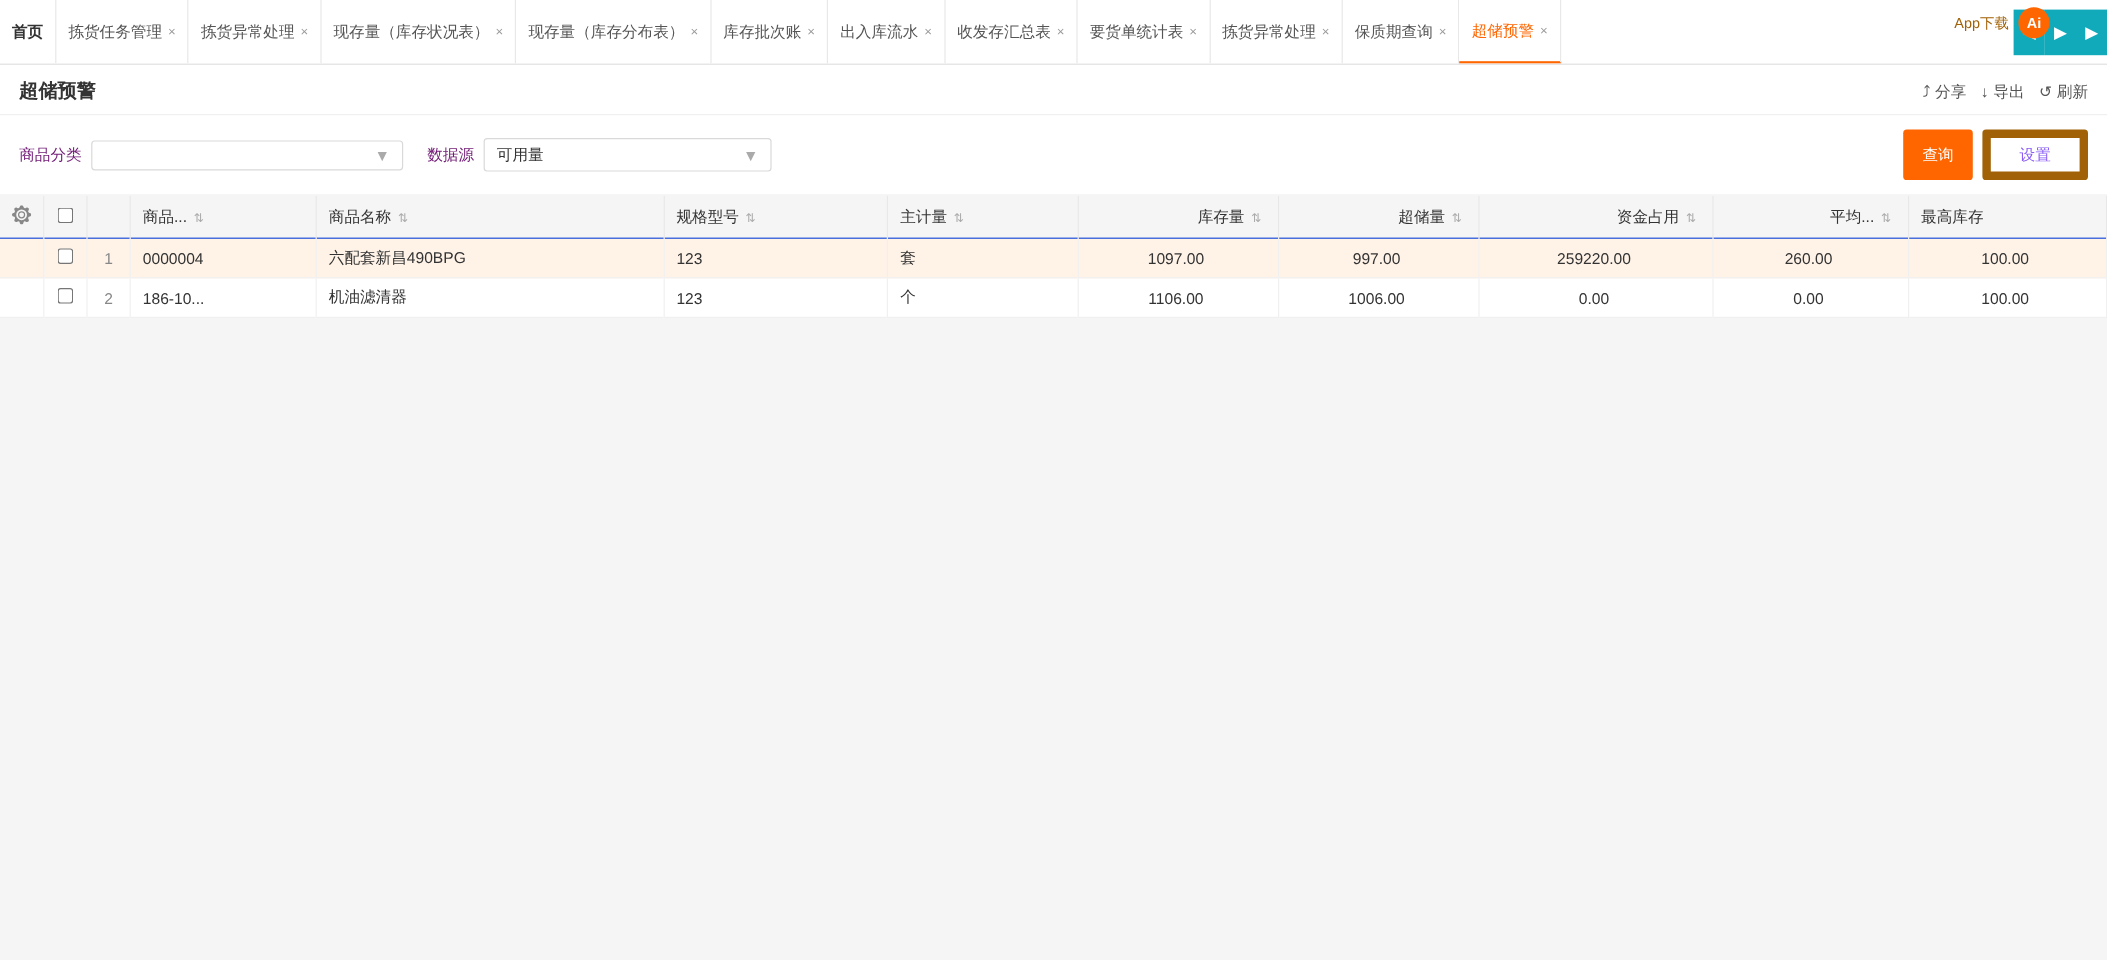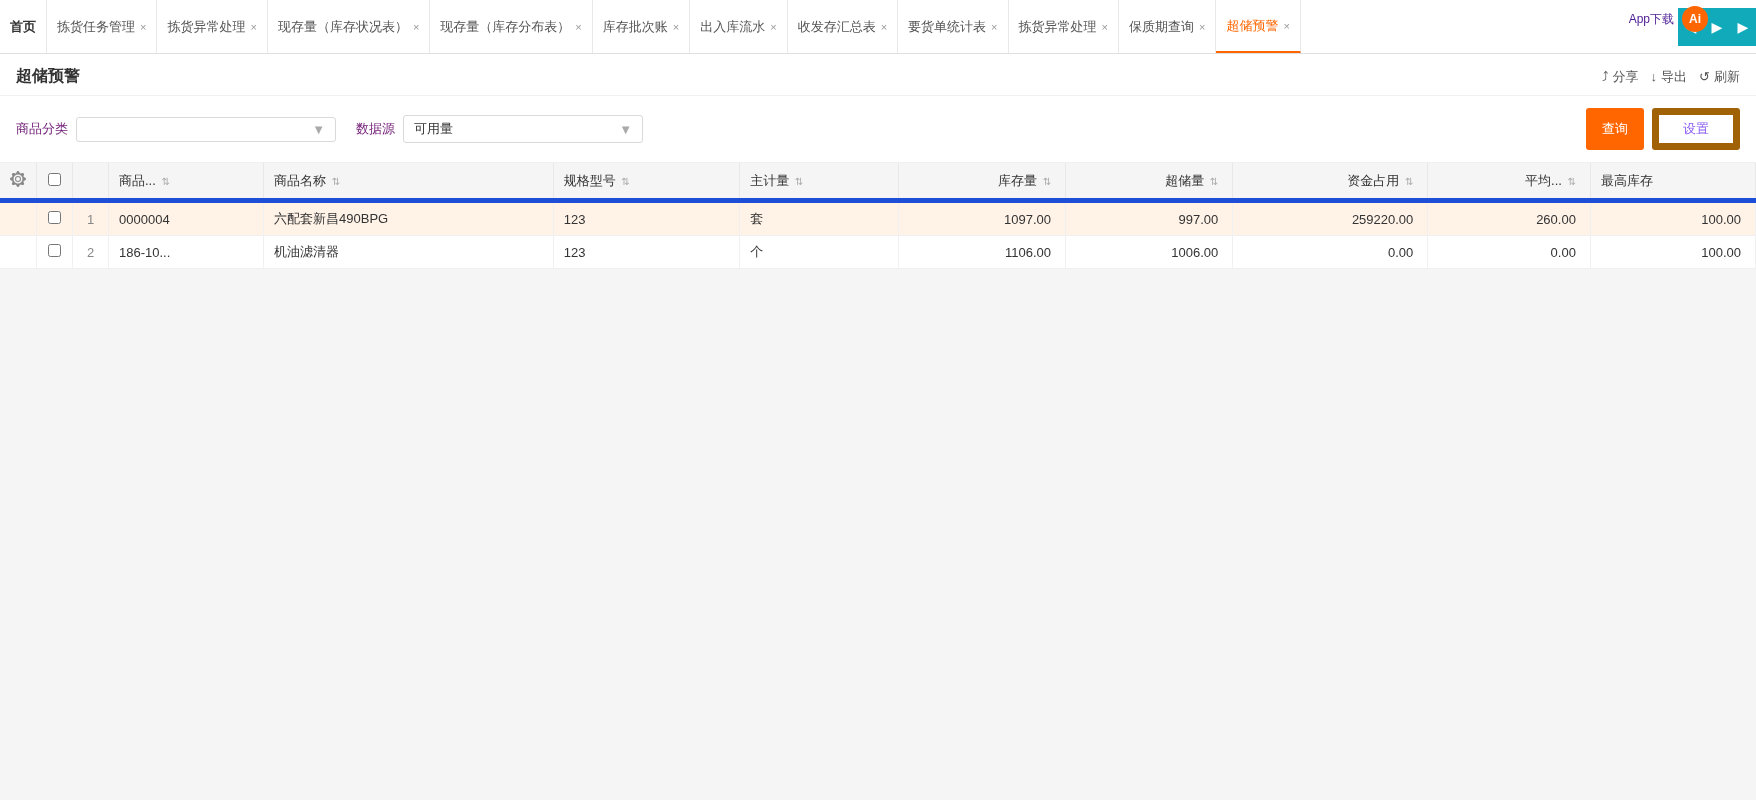--- a/index.html
+++ b/index.html
@@ -154,21 +154,21 @@
       padding: 0;
       overflow-x: auto;
     }
     table {
       width: 100%;
       border-collapse: collapse;
       font-size: 13px;
     }
     thead tr {
       background: #f5f5f5;
-      border-bottom: 5px solid #1d4ed8;
+      border-bottom: 1px solid #1d4ed8;
     }
     thead th {
       padding: 8px 10px;
       text-align: left;
       font-weight: normal;
       color: #333;
       border-right: 1px solid #e8e8e8;
       white-space: nowrap;
       cursor: pointer;
       user-select: none;
@@ -182,21 +182,21 @@
     }
     tbody tr.row-highlight { background: #fff3e8; }
 
     tbody td {
       padding: 7px 10px;
       color: #333;
       border-right: 1px solid #f0f0f0;
       white-space: nowrap;
     }
     td.center { text-align: center; }
-    td.num { text-align: right; padding-right: 14px; }
+    td.num { text-align: center; padding-right: 14px; }
 
     .row-num { color: #888; text-align: center; }
     .checkbox-cell { text-align: center; }
 
     
     .gear-icon-svg { width: 16px; height: 16px; fill: #888; cursor: pointer; }
 
     
     .tab-active { background: #fff; color: #f60 !important; border-bottom: 2px solid #f60; }
 
@@ -286,21 +286,21 @@
     </div>
 
     <div class="nav-arrows">
       <button class="nav-arrow-btn">◀</button>
       <button class="nav-arrow-btn">▶</button>
       <button class="nav-arrow-btn right-expand">▶</button>
     </div>
   </div>
 
   <div class="top-right-area">
-    <span style="color:#4c1d95; cursor:pointer;">App下载</span>
+    <span style="color:#a16207; cursor:pointer;">App下载</span>
     <div class="avatar-circle">
       <span>Ai</span>
     </div>
   </div>
 </div>
 
 <div class="page-content">
 
   <div class="page-header">
     <h2 class="page-title">超储预警</h2>

